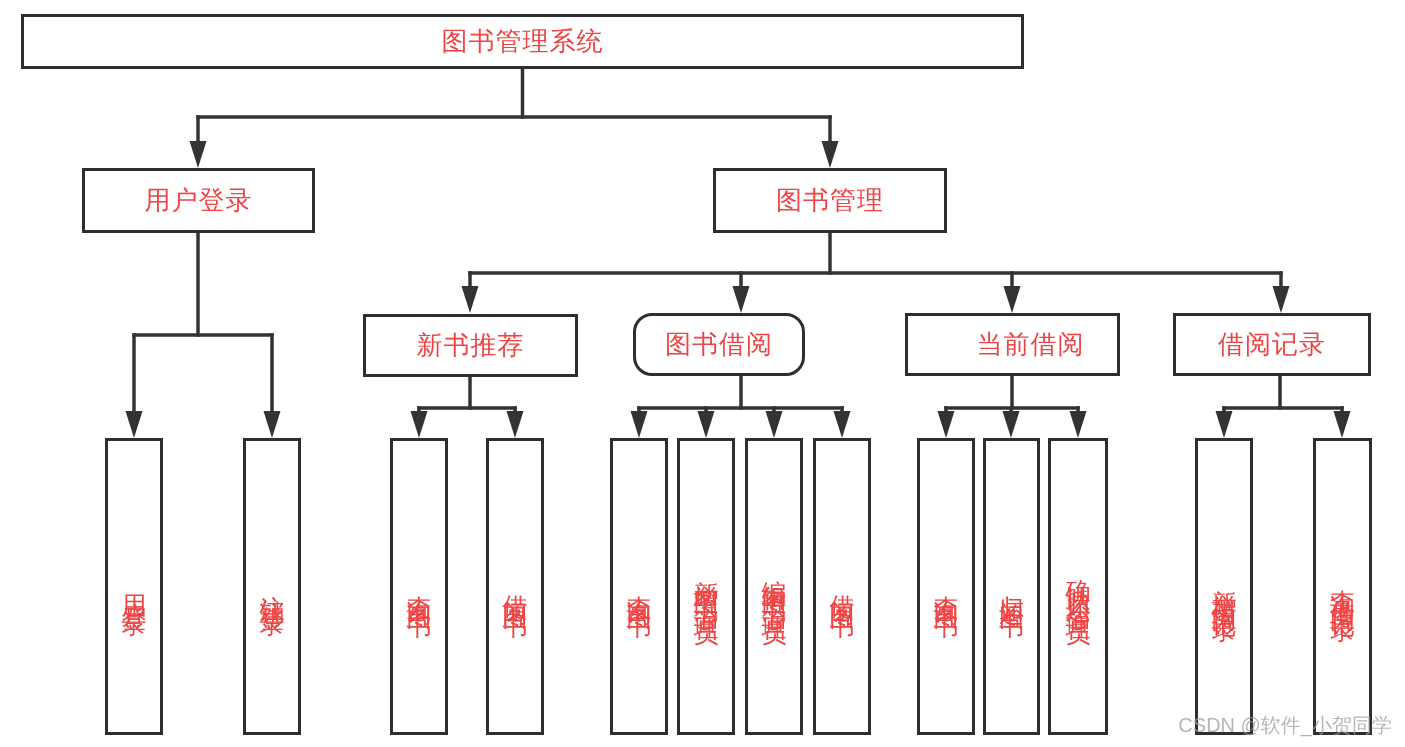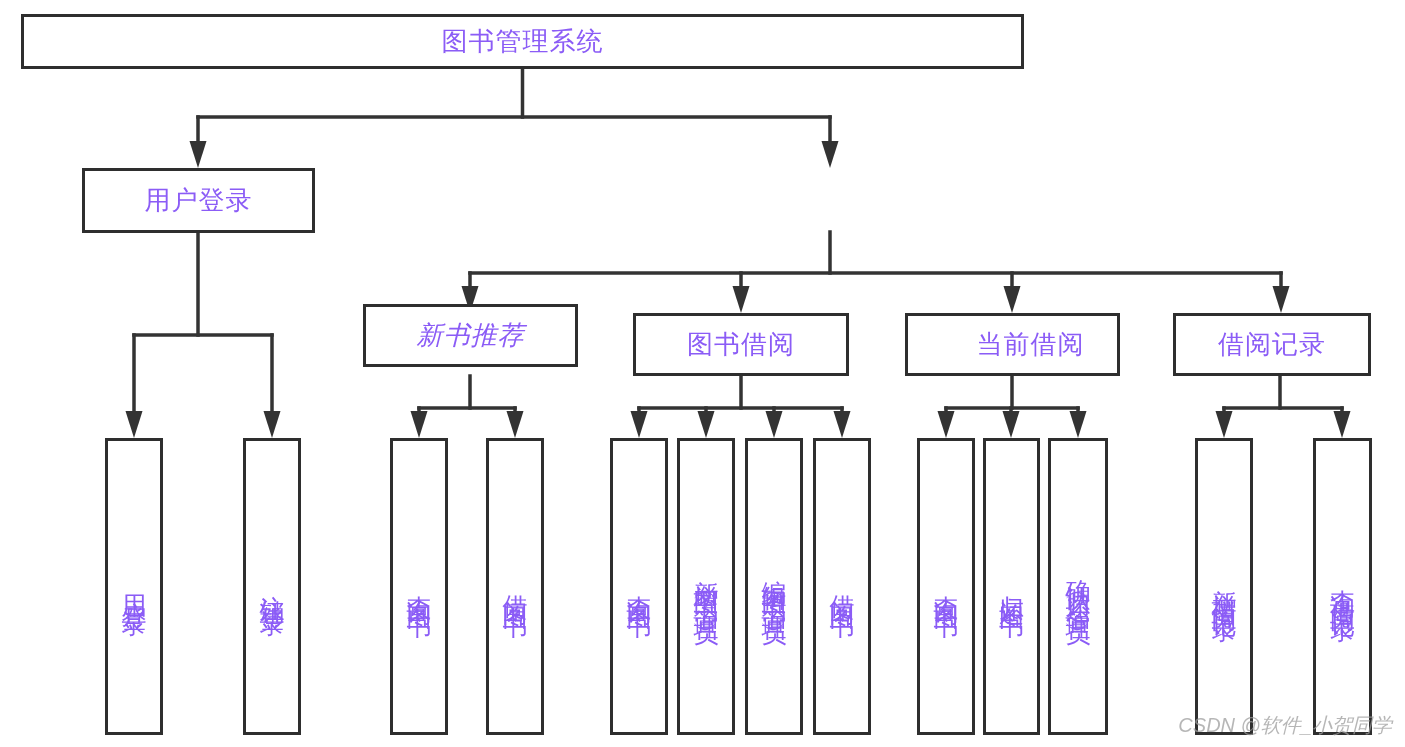--- a/index.html
+++ b/index.html
@@ -5,30 +5,30 @@
 <style>
   html,body { margin:0; padding:0; background:#ffffff; }
   #canvas {
     position:relative; width:1405px; height:747px; background:#ffffff;
     font-family:"Liberation Sans","DejaVu Sans",sans-serif; overflow:hidden;
   }
   #connectors { position:absolute; left:0; top:0; width:1405px; height:747px; }
   .box {
     position:absolute; box-sizing:border-box; background:#ffffff;
     border:3px solid #2e2e2e; display:flex; align-items:center; justify-content:center;
-    color:#8b5cf6;
+    color:#ef4444;
   }
   .box.h span { font-size:26px; letter-spacing:1px; white-space:nowrap; }
   .box.v span {
     writing-mode:vertical-rl; text-orientation:mixed;
     font-size:25px; letter-spacing:6px; line-height:1;
   }
   .watermark {
     position:absolute; top:712px; right:13px;
-    font-size:20px; color:rgba(158,158,158,0.75); white-space:nowrap;font-style:italic;
+    font-size:20px; color:rgba(158,158,158,0.75); white-space:nowrap;
   }
 </style>
 </head>
 <body>
 
 <div id="canvas">
 
   <svg id="connectors" viewBox="0 0 1405 747" xmlns="http://www.w3.org/2000/svg">
       <line x1="522.5" y1="68" x2="522.5" y2="117" stroke="#333333" stroke-width="3.5" stroke-linecap="square"></line>
       <line x1="198" y1="117" x2="830" y2="117" stroke="#333333" stroke-width="3.5" stroke-linecap="square"></line>
@@ -84,25 +84,28 @@
       <polygon points="1333.5,411 1350.5,411 1342,438" fill="#333333"></polygon>
     </svg>
 
   <div class="box h" style="left:21px; top:14px; width:1003px; height:55px;">
     <span>图书管理系统</span>
   </div>
 
   <div class="box h" style="left:82px; top:168px; width:233px; height:65px;">
     <span>用户登录</span>
   </div>
+  <div class="box h" style="left:713px; top:168px; width:234px; height:65px;">
+    <span>图书管理</span>
+  </div>
 
-  <div class="box h" style="left:363px; top:304px; width:215px; height:63px;font-style:italic;">
+  <div class="box h" style="left:363px; top:314px; width:215px; height:63px;">
     <span>新书推荐</span>
   </div>
-  <div class="box h" style="left:633px; top:313px; width:216px; height:63px;">
+  <div class="box h" style="left:633px; top:313px; width:172px; height:63px;border-radius:19px;">
     <span>图书借阅</span>
   </div>
   <div class="box h" style="left:905px; top:313px; width:215px; height:63px;padding-left:36px;">
     <span>当前借阅</span>
   </div>
   <div class="box h" style="left:1173px; top:313px; width:198px; height:63px;">
     <span>借阅记录</span>
   </div>
 
   <div class="box v" style="left:105px; top:438px; width:58px; height:297px;">

